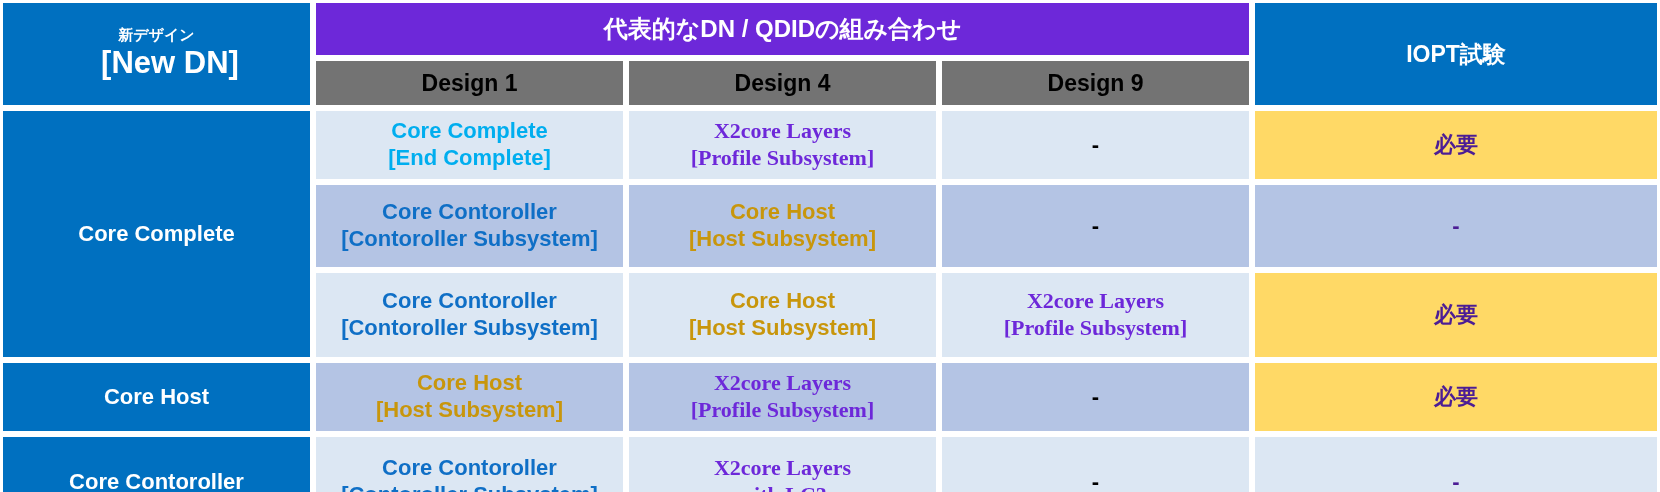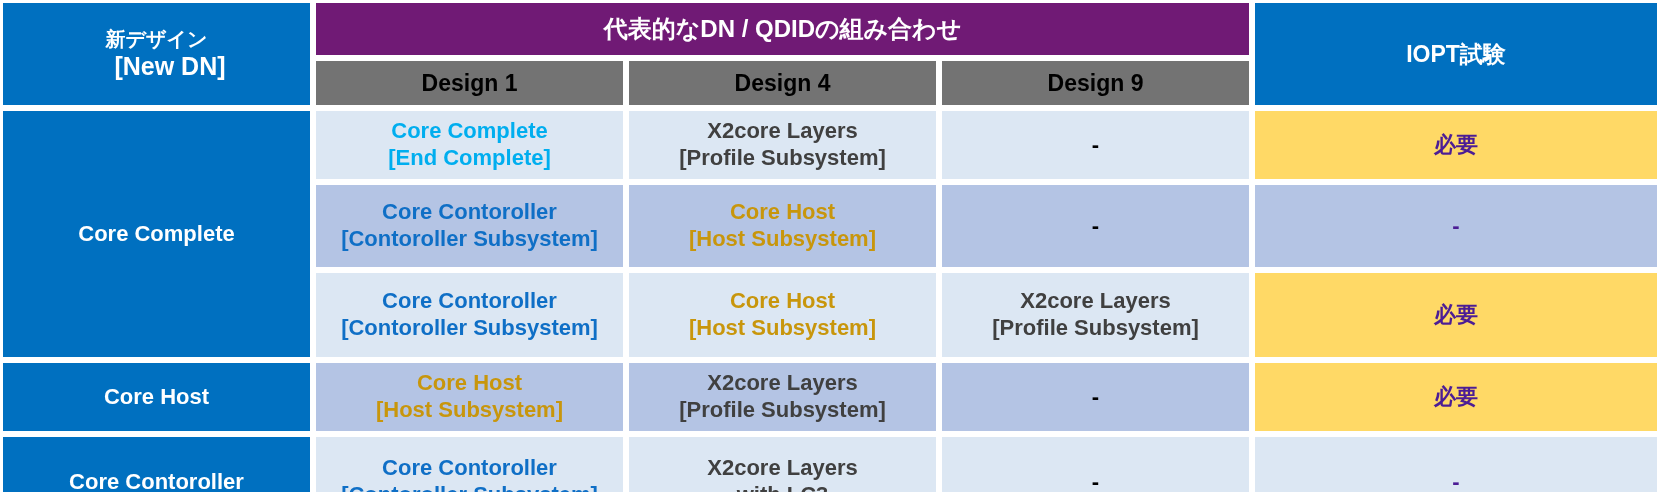--- a/index.html
+++ b/index.html
@@ -32,25 +32,25 @@
     overflow: hidden;
   }
 
   
   .hdr-blue {
     background: #0070C0;
     color: #ffffff;
     font-weight: bold;
     font-size: 23px;
   }
-  .hdr-blue .jp { font-size: 20px; display: block; }
-  .hdr-blue .en { font-size: 25px; display: block; padding-left: 27px; }
+  .hdr-blue .jp { font-size: 15px; display: block; }
+  .hdr-blue .en { font-size: 31px; display: block; padding-left: 27px; }
 
   .hdr-span {
-    background: #701a75;
+    background: #6d28d9;
     color: #ffffff;
     font-weight: bold;
     font-size: 24px;
   }
 
   .hdr-gray {
     background: #737373;
     color: #000000;
     font-weight: bold;
     font-size: 23px;
@@ -70,21 +70,21 @@
   .fill-yellow{ background: #FFD966; }
 
   
   .cell-txt {
     font-weight: bold;
     font-size: 22px;
   }
   .t-cyan   { color: #00AEEF; }
   .t-blue   { color: #0F6FC6; }
   .t-gold   { color: #C8960C; }
-  .t-purple { color: #404040; }
+  .t-purple { color: #6d28d9; font-family: Liberation Serif, serif; }
 
   .cell-txt .l1,
   .cell-txt .l2 { display: block; white-space: nowrap; }
 
   .dash {
     color: #000000;
     font-weight: bold;
     font-size: 22px;
   }
 

